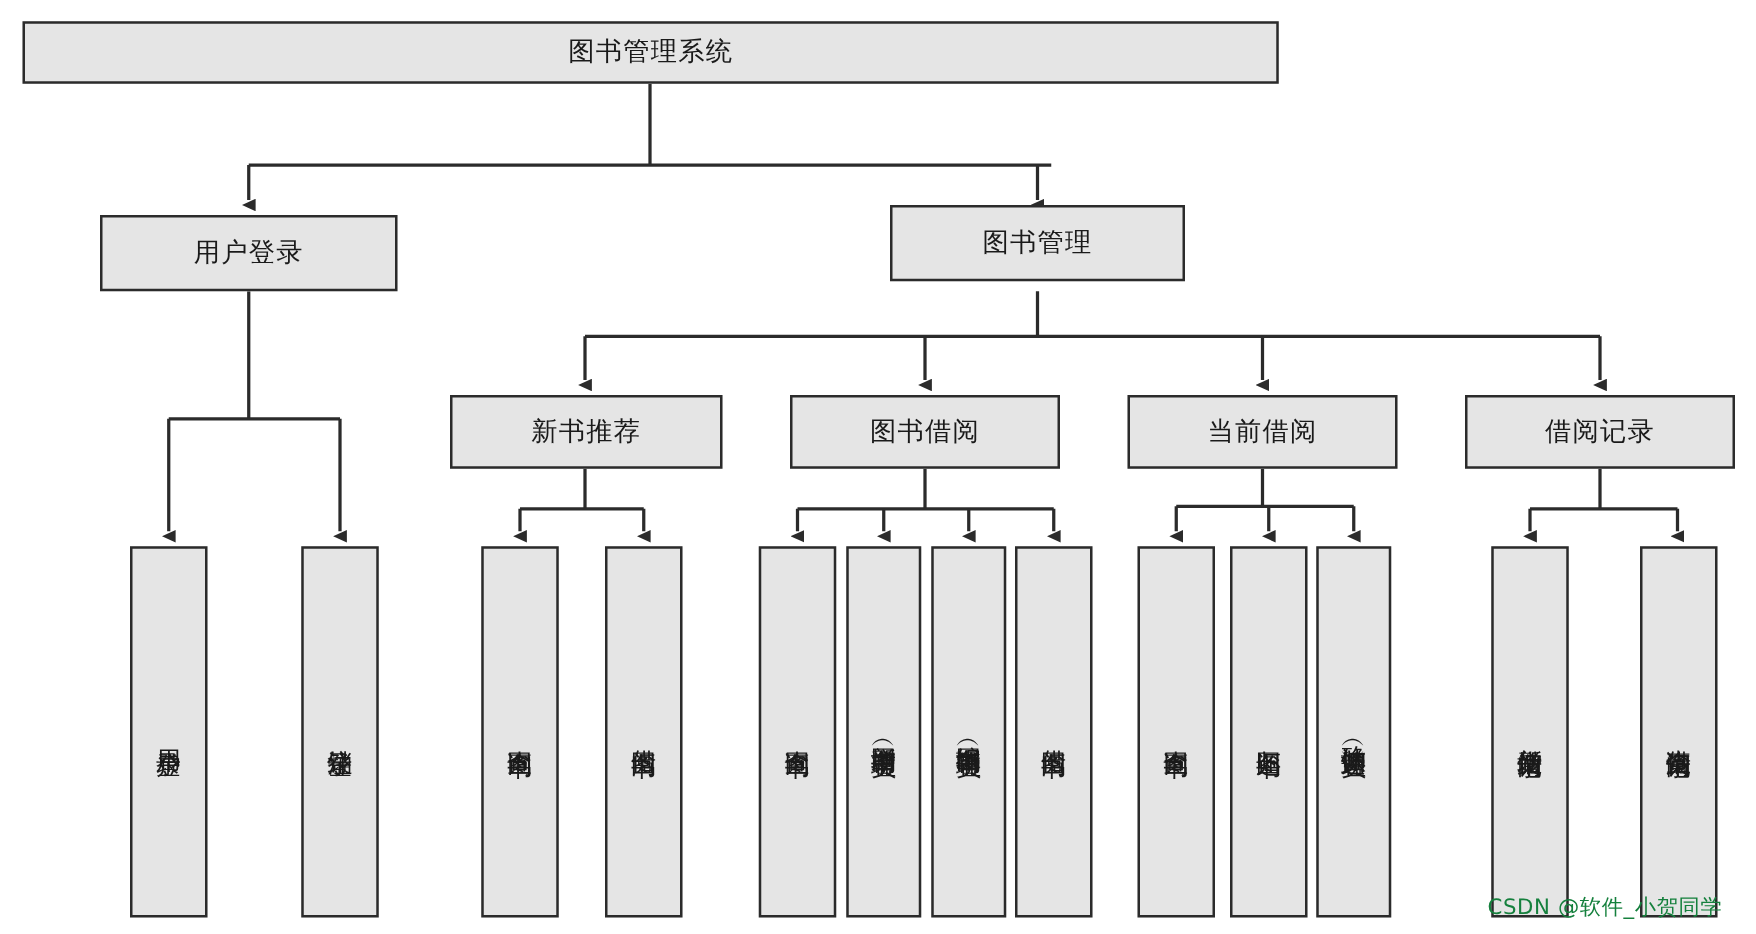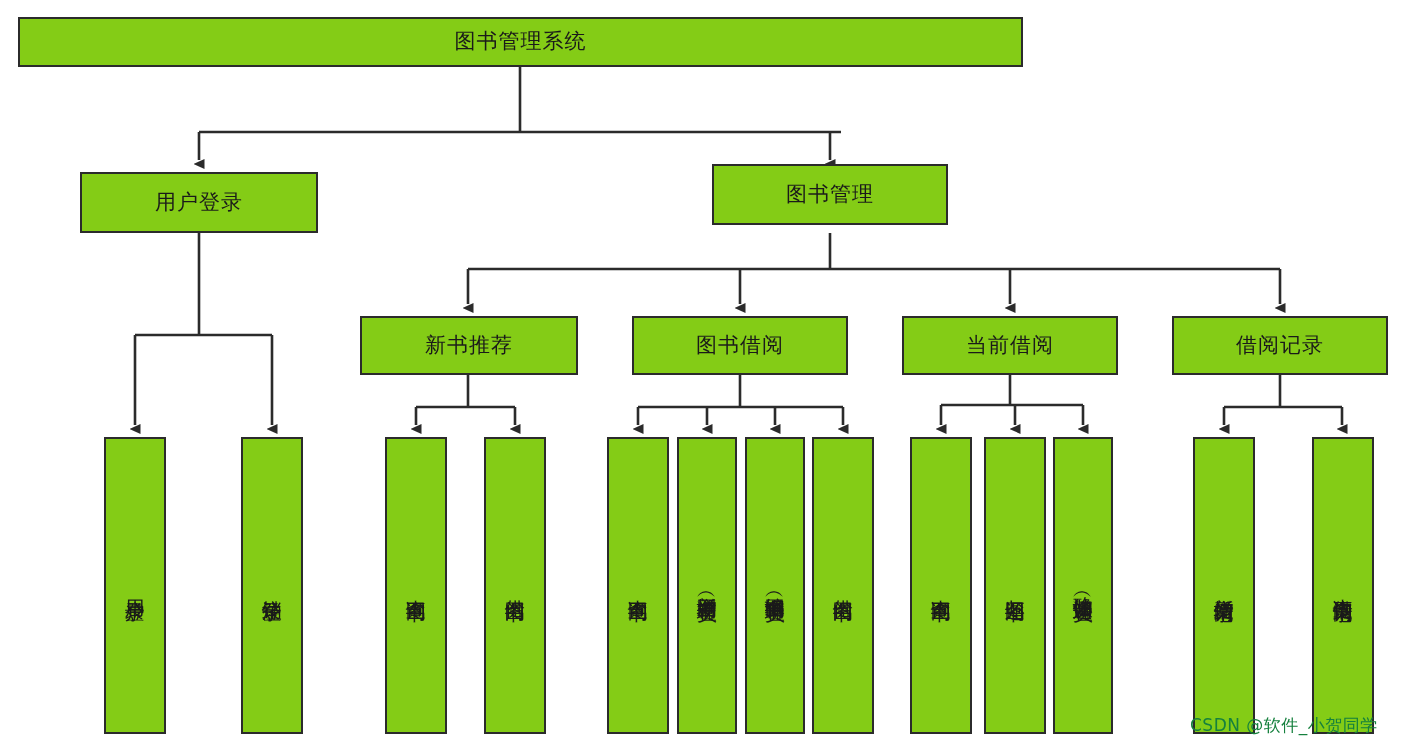--- a/index.html
+++ b/index.html
@@ -16,21 +16,21 @@
   }
   #diagram-root {
     position: relative;
     width: 1405px;
     height: 747px;
     background: #ffffff;
   }
   .node {
     position: absolute;
     box-sizing: border-box;
-    background: #84cc16;
+    background: #e5e5e5;
     border: 2px solid #2b2b2b;
     display: flex;
     align-items: center;
     justify-content: center;
     color: #1a1a1a;
   }
   .node-h {
     font-size: 21px;
     letter-spacing: 1px;
     line-height: 1.1;

